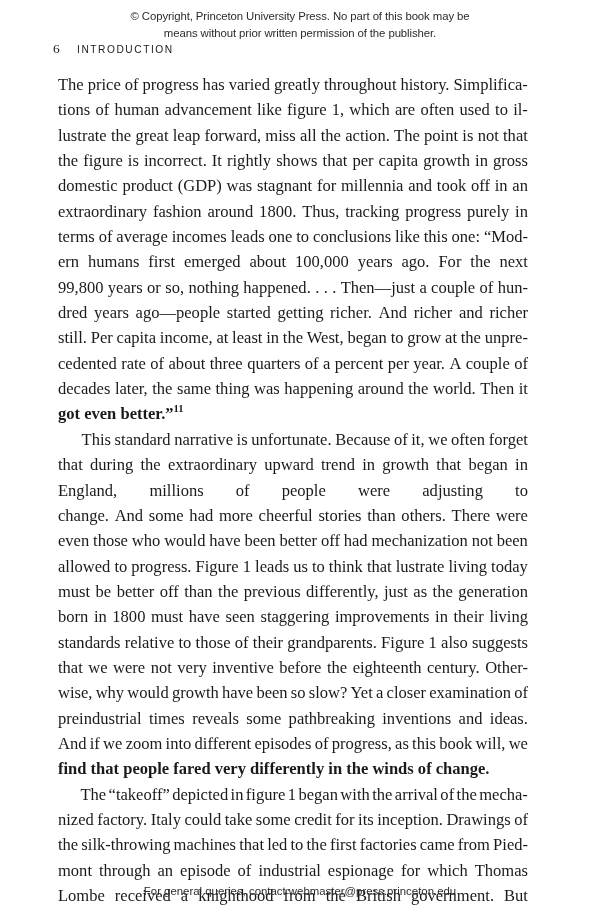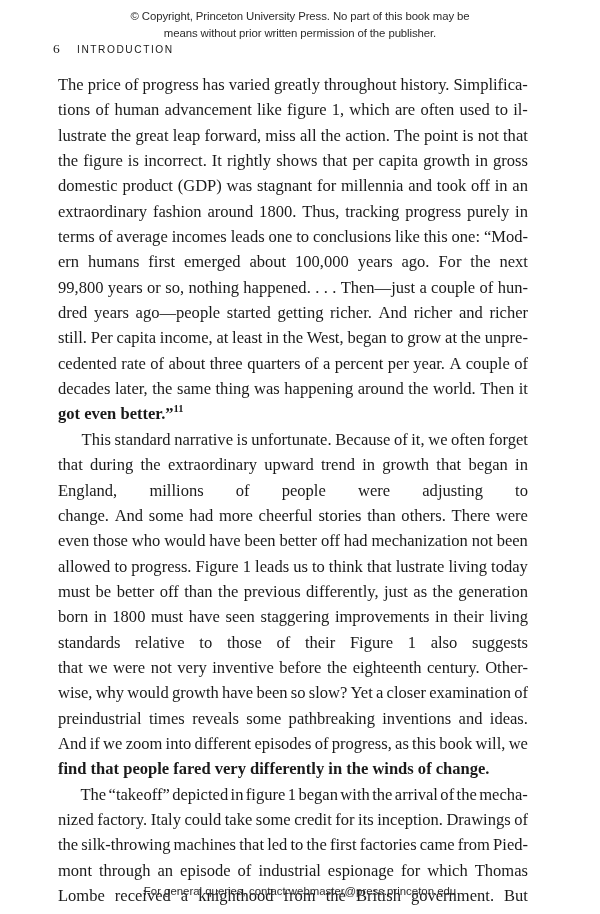--- a/index.html
+++ b/index.html
@@ -423,20 +423,21 @@
         <span>their</span>
         <span>living</span>
       </span>
       <span class="tline just">
         <span>standards</span>
         <span>relative</span>
         <span>to</span>
         <span>those</span>
         <span>of</span>
         <span>their</span>
+        <span>grandparents.</span>
         <span>Figure</span>
         <span>1</span>
         <span>also</span>
         <span>suggests</span>
       </span>
       <span class="tline just">
         <span>that</span>
         <span>we</span>
         <span>were</span>
         <span>not</span>

